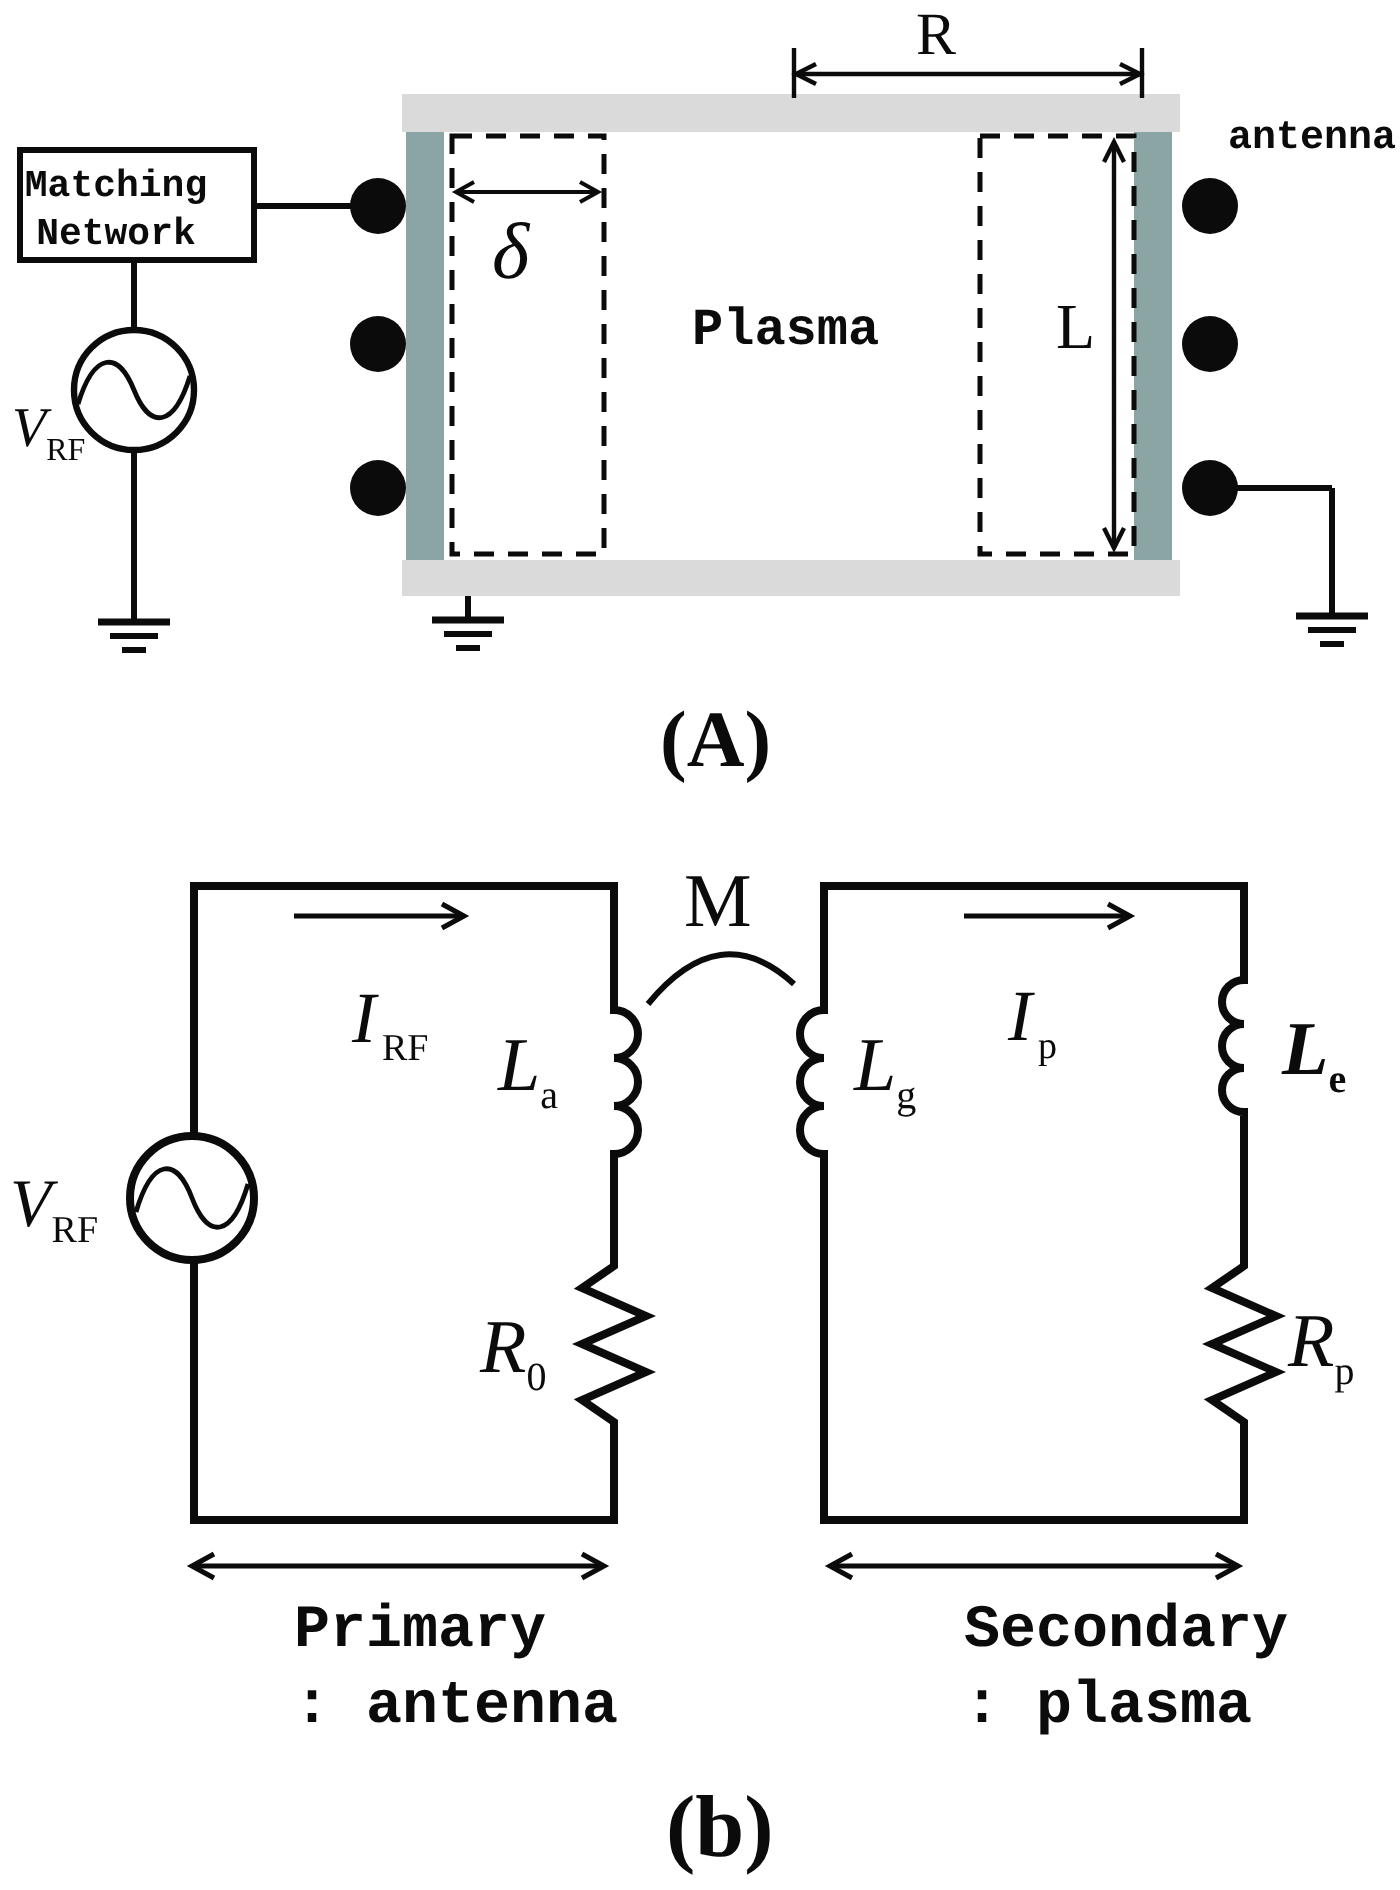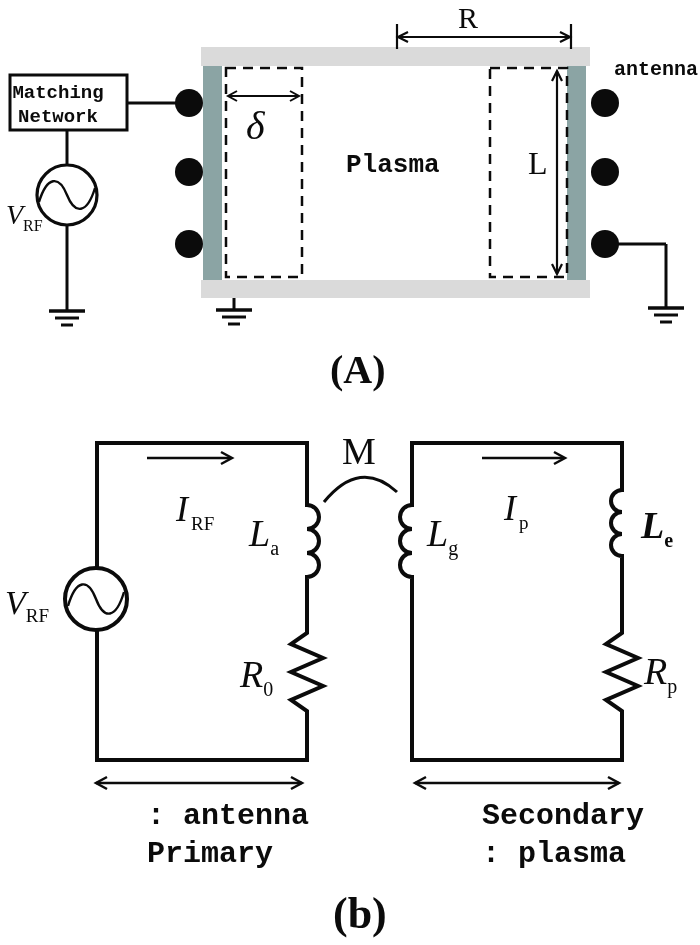--- a/index.html
+++ b/index.html
@@ -186,22 +186,22 @@
 
   <div class="lbl" style="left:641px; top:506px; font-size:38px;font-weight:bold;">
     <span class="it">L</span><span class="sub" style="font-size:20px; top:9px;">e</span>
   </div>
 
   <div class="lbl" style="left:644px; top:652px; font-size:38px;">
     <span class="it">R</span><span class="sub" style="font-size:20px; top:9px;">p</span>
   </div>
 
   <div class="lbl bold twoLine" style="left:147px; top:797px; font-size:30px;">
+    <div>Primary</div>
     <div>: antenna</div>
-    <div>Primary</div>
   </div>
 
   <div class="lbl bold twoLine" style="left:482px; top:797px; font-size:30px;">
     <div>Secondary</div>
     <div>: plasma</div>
   </div>
 
   <div class="lbl cap" style="left:333px; top:892px; font-size:44px;">(b)</div>
 
 </div>

